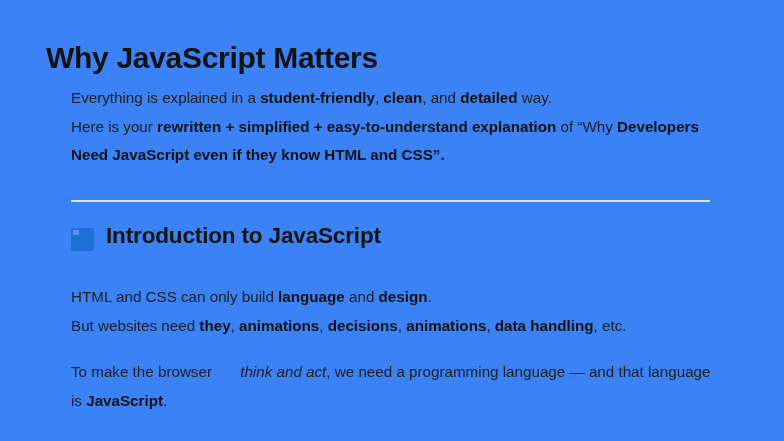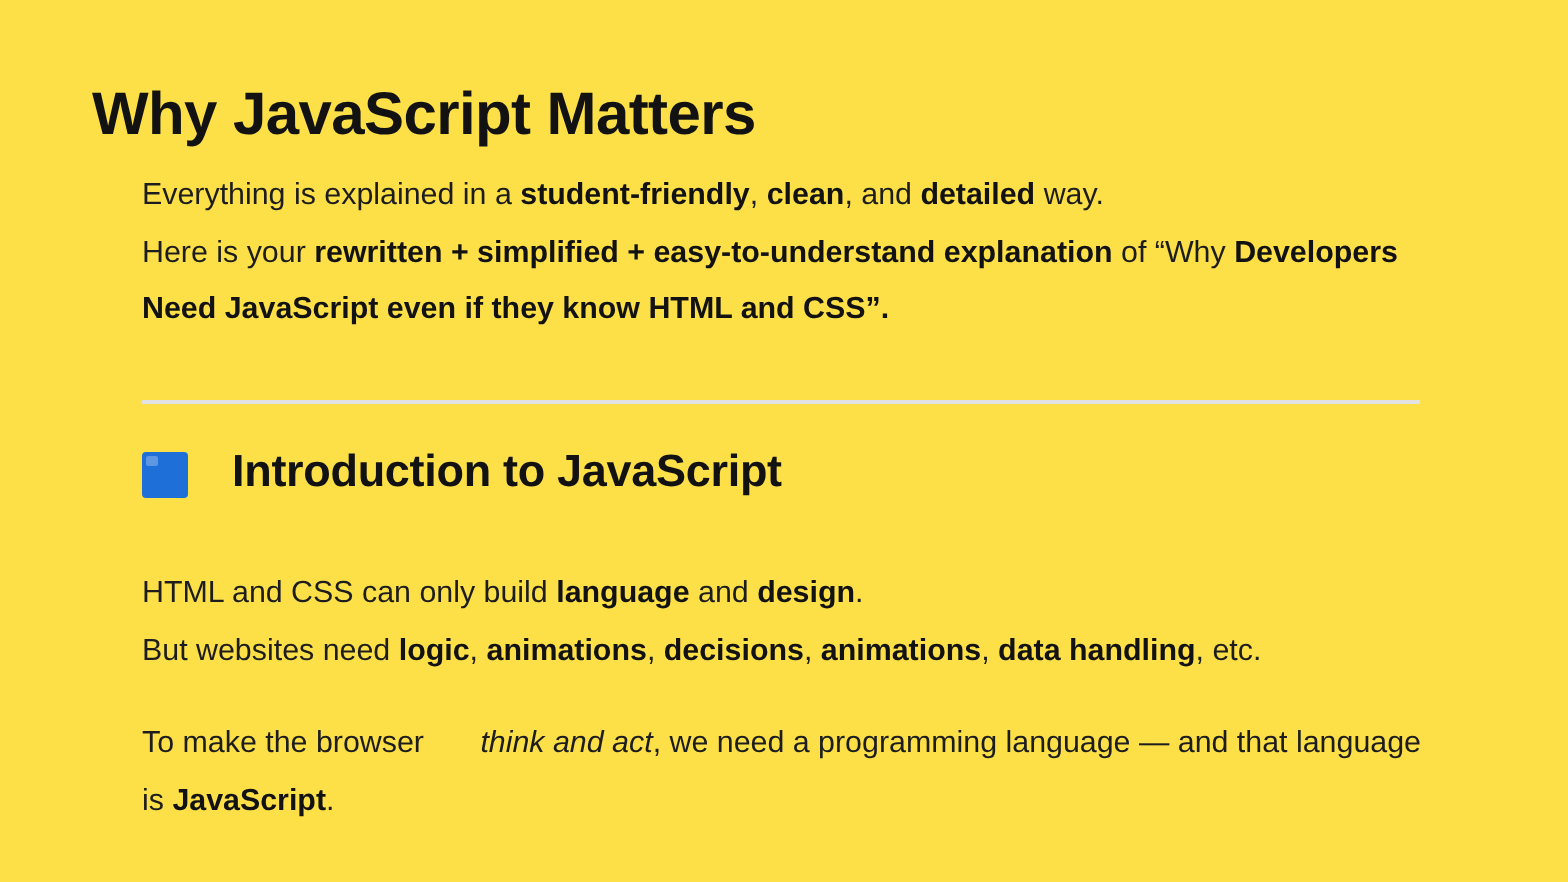--- a/index.html
+++ b/index.html
@@ -14,21 +14,21 @@
   body {
     font-family: "Liberation Sans", "DejaVu Sans", sans-serif;
     color: #1b1b1b;
     -webkit-font-smoothing: antialiased;
   }
 
   .page {
     position: relative;
     width: 784px;
     height: 441px;
-    background: #fde047;
+    background: #3b82f6;
   }
 
   
   .doc-title {
     position: absolute;
     left: 46px;
     top: 18px;
     font-size: 30px;
     line-height: 40px;
     font-weight: 700;
@@ -66,22 +66,22 @@
     background: #e2e2e2;
     border: 0;
   }
 
   
   .section-heading {
     position: absolute;
     left: 71px;
     top: 222px;
     display: flex;
-    align-items: center;
-    gap: 22px;
+    align-items: flex-end;
+    gap: 12px;
     white-space: nowrap;
   }
   .blue-square {
     display: inline-block;
     width: 23px;
     height: 23px;
     background: #1f6fd8;
     border-radius: 2px;
     flex: none;
     position: relative;
@@ -149,21 +149,21 @@
   <div class="section-body">
 
 
     <div class="block-gap-sm"></div>
 
     <p class="para">
       <span>HTML and CSS can only build </span><span class="b">language</span><span> and </span><span class="b">design</span><span>.</span>
     </p>
 
     <p class="para">
-      <span>But websites need </span><span class="b">logic</span><span>, </span><span class="b">animations</span><span>, </span><span class="b">decisions</span><span>, </span><span class="b">animations</span><span>, </span><span class="b">data handling</span><span>, etc.</span>
+      <span>But websites need </span><span class="b">they</span><span>, </span><span class="b">animations</span><span>, </span><span class="b">decisions</span><span>, </span><span class="b">animations</span><span>, </span><span class="b">data handling</span><span>, etc.</span>
     </p>
 
     <div class="block-gap"></div>
 
     <p class="para">
       <span>To make the browser </span><span class="i">think and act</span><span>, we need a programming language — and that language is </span><span class="b">JavaScript</span><span>.</span>
     </p>
 
   </div>
 

